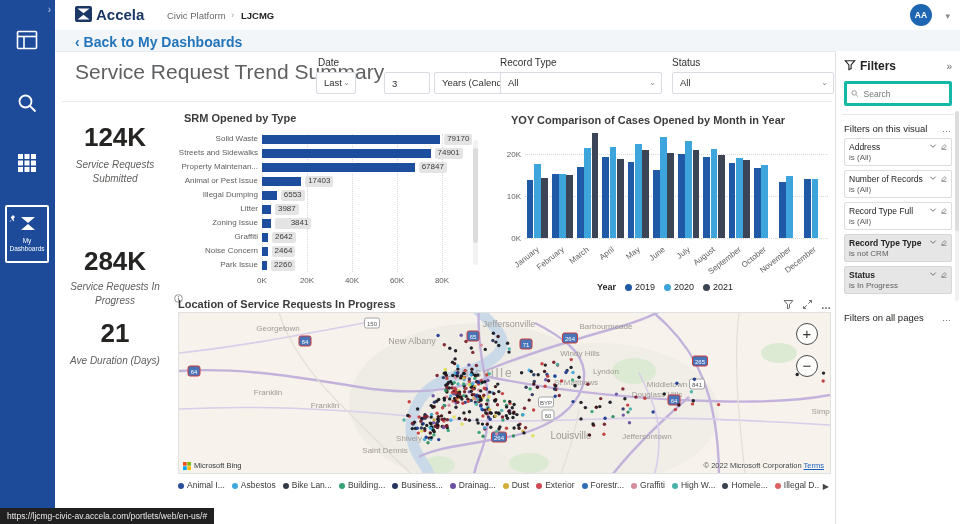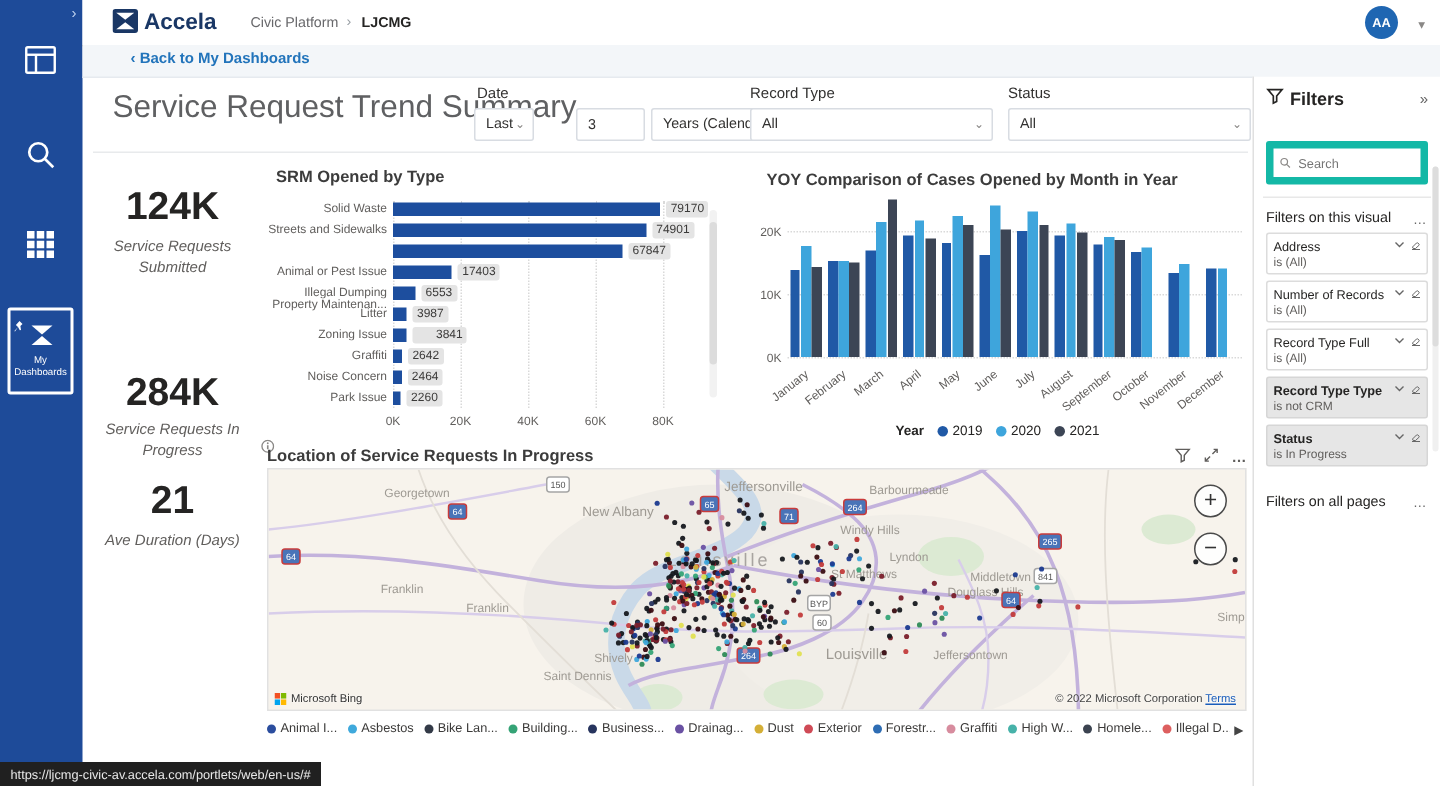--- a/index.html
+++ b/index.html
@@ -23,21 +23,21 @@
   .bc-prod{position:absolute;left:112px;top:10px;font-size:9.5px;color:#68686b;}
   .bc-sep{position:absolute;left:176px;top:9px;font-size:9.5px;color:#9aa0a6;}
   .bc-page{position:absolute;left:186px;top:10px;font-size:9.5px;font-weight:bold;color:#252423;}
   .avatar{position:absolute;right:28px;top:4px;width:22px;height:22px;border-radius:50%;
           background:#1f66b2;color:#fff;font-size:8.5px;font-weight:bold;display:flex;
           align-items:center;justify-content:center;cursor:pointer;}
   .av-chev{position:absolute;right:10px;top:11px;color:#8a8886;font-size:9px;cursor:pointer;}
   
   .backbar{position:absolute;left:55px;top:30px;width:905px;height:21px;background:#f3f6f9;
            border-bottom:1px solid #e6eaef;}
-  .backlink{position:absolute;left:20px;top:4px;font-size:10px;font-weight:bold;color:#2274bb;cursor:pointer;margin-left:12px;}
+  .backlink{position:absolute;left:20px;top:4px;font-size:14px;font-weight:bold;color:#2274bb;cursor:pointer;}
   
   .page-title{position:absolute;left:75px;top:60px;font-size:21px;color:#5f6062;}
   .flabel{position:absolute;top:57px;font-size:10px;color:#323130;}
   .ctrl{position:absolute;top:72px;height:22px;box-sizing:border-box;border:1px solid #d8dce2;
         border-radius:2px;background:#fff;font-size:9.5px;color:#323130;line-height:20px;
         padding:0 16px 0 7px;cursor:pointer;}
   .ctrl .chev{position:absolute;right:5px;top:0;color:#8a8886;font-size:8px;}
   input.ctrl{cursor:text;padding-right:7px;}
   .head-div{position:absolute;left:62px;top:101px;width:770px;height:1px;background:#e8eaec;}
   
@@ -82,21 +82,21 @@
               overflow:hidden;font-size:8.5px;color:#3b3a39;}
   .ml-item{display:inline-block;margin-right:7px;}
   .ml-dot{display:inline-block;width:6px;height:6px;border-radius:50%;margin-right:3px;vertical-align:-0.5px;}
   .ml-arrow{position:absolute;right:0;top:2px;font-size:8px;color:#444;background:#fff;padding-left:3px;cursor:pointer;}
   
   .fpane{position:absolute;left:835px;top:51px;width:125px;height:473px;background:#fff;
          border-left:1px solid #e0e0e0;box-sizing:border-box;padding:6px 8px;}
   .fp-head{display:flex;align-items:center;gap:4px;}
   .fp-title{font-size:12px;font-weight:bold;color:#252423;flex:1;}
   .fp-collapse{color:#666;font-size:10px;cursor:pointer;}
-  .fp-search{margin-top:19px;height:19px;border:5px solid #14b8a6;border-radius:2px;display:flex;
+  .fp-search{margin-top:6px;height:19px;border:3px solid #14b8a6;border-radius:2px;display:flex;
              align-items:center;padding:0 4px;gap:3px;}
   .fp-search input{border:0;outline:0;width:100%;font-size:8.5px;font-family:inherit;color:#323130;}
   .fp-div{height:1px;background:#e8e8e8;margin:8px -2px;}
   .fsec-h{display:flex;align-items:center;margin:6px 0 2px;}
   .fsec-t{font-size:9.5px;color:#252423;flex:1;}
   .fsec-more{color:#666;font-size:9px;letter-spacing:1px;cursor:pointer;}
   .fcard{position:relative;border:1px solid #dcdcdc;border-radius:2px;background:#fff;
          padding:3px 4px;margin:4px 0;cursor:pointer;}
   .fcard.applied{background:#e6e6e6;border-color:#d6d6d6;}
   .fcard .nm{font-size:8.5px;color:#252423;}
@@ -228,21 +228,21 @@
       <div class="gridv" style="left: 219px; top: 24px; height: 138px;"></div>
       <div class="tick" style="left: 206px; top: 166px;">60K</div>
       <div class="gridv" style="left: 264px; top: 24px; height: 138px;"></div>
       <div class="tick" style="left: 251px; top: 166px;">80K</div>
       <div class="cat-lbl" style="left: 0px; top: 24px;">Solid Waste</div>
       <div class="hbar" style="left: 84px; top: 25px; width: 178.132px; background: rgb(29, 78, 158);"></div>
       <div class="pill" style="left: 266.132px; top: 24px;">79170</div>
       <div class="cat-lbl" style="left: 0px; top: 38px;">Streets and Sidewalks</div>
       <div class="hbar" style="left: 84px; top: 39px; width: 168.527px; background: rgb(29, 78, 158);"></div>
       <div class="pill" style="left: 256.527px; top: 38px;">74901</div>
-      <div class="cat-lbl" style="left: 0px; top: 52px; margin-top: 36px;">Property Maintenan...</div>
+      <div class="cat-lbl" style="left: 0px; top: 52px;">Property Maintenan...</div>
       <div class="hbar" style="left: 84px; top: 53px; width: 152.656px; background: rgb(29, 78, 158);"></div>
       <div class="pill" style="left: 240.656px; top: 52px;">67847</div>
       <div class="cat-lbl" style="left: 0px; top: 66px;">Animal or Pest Issue</div>
       <div class="hbar" style="left: 84px; top: 67px; width: 39.1567px; background: rgb(29, 78, 158);"></div>
       <div class="pill" style="left: 127.157px; top: 66px;">17403</div>
       <div class="cat-lbl" style="left: 0px; top: 80px;">Illegal Dumping</div>
       <div class="hbar" style="left: 84px; top: 81px; width: 14.7442px; background: rgb(29, 78, 158);"></div>
       <div class="pill" style="left: 102.744px; top: 80px;">6553</div>
       <div class="cat-lbl" style="left: 0px; top: 94px;">Litter</div>
       <div class="hbar" style="left: 84px; top: 95px; width: 8.97075px; background: rgb(29, 78, 158);"></div>

